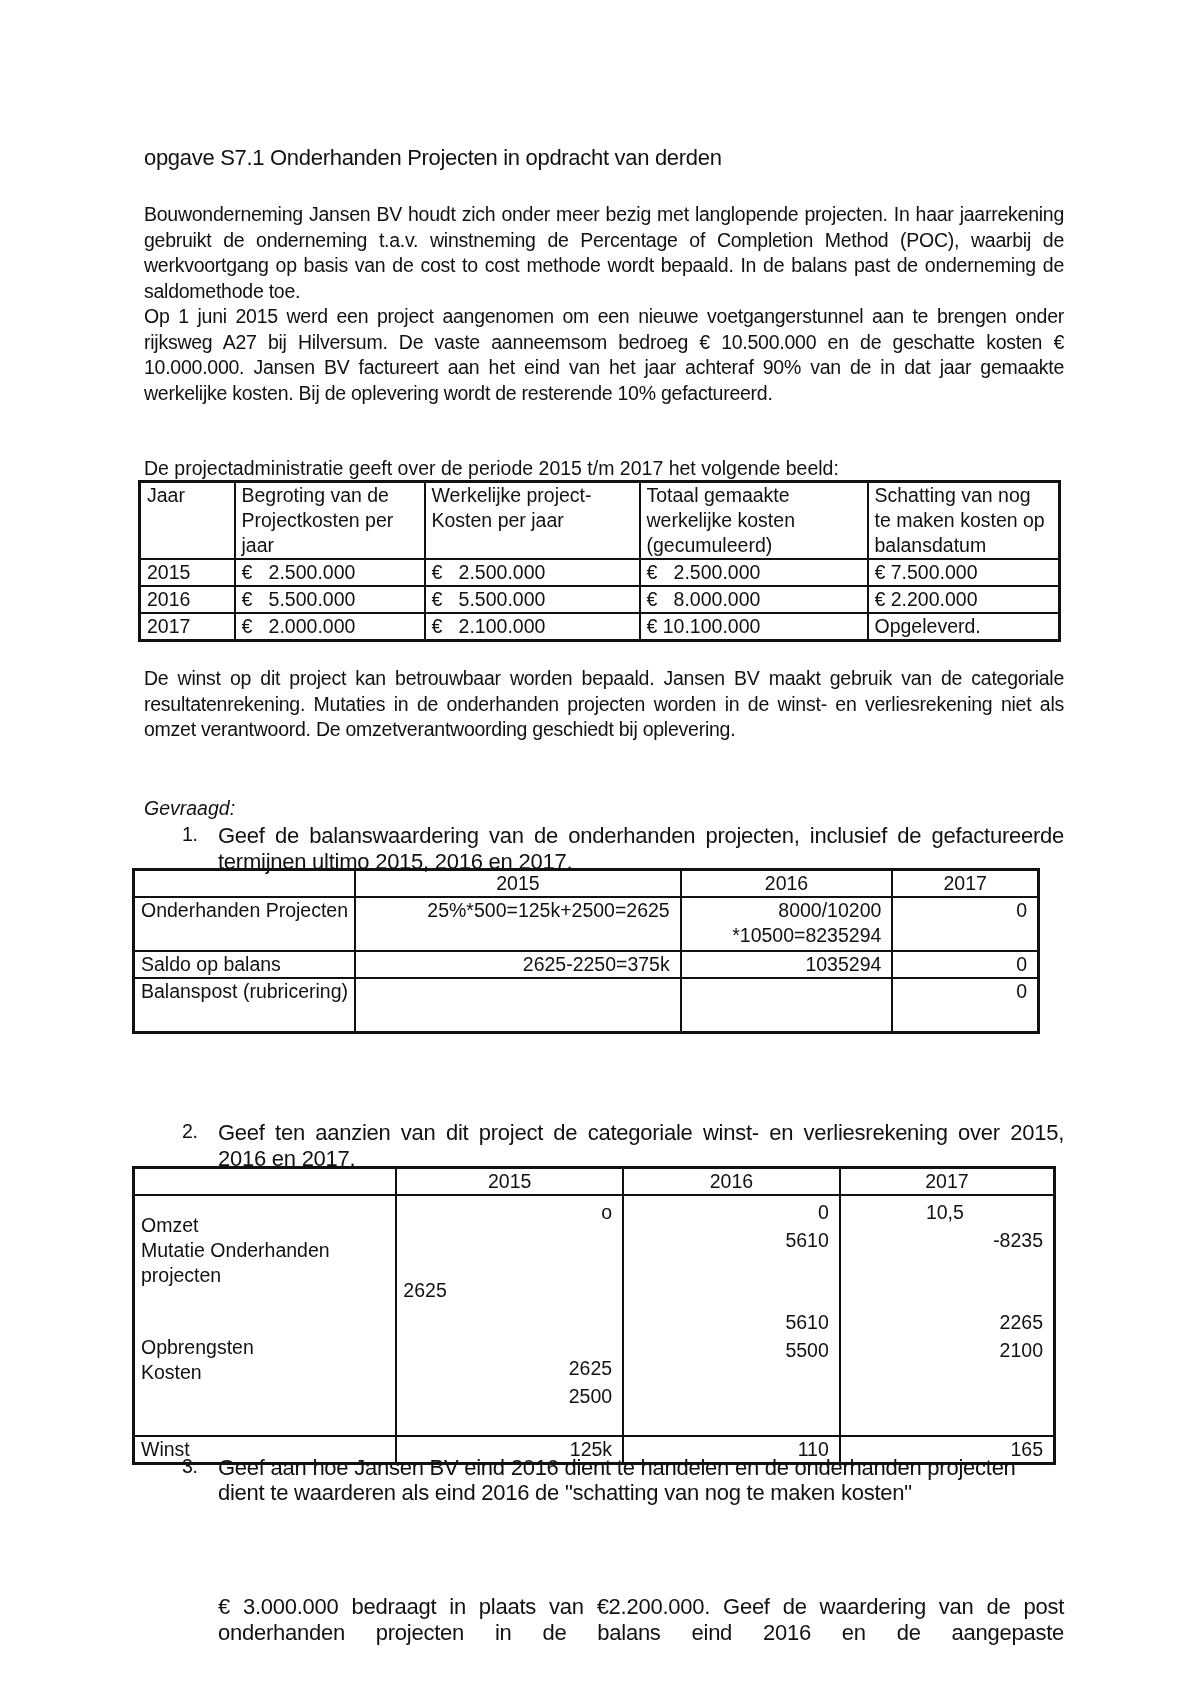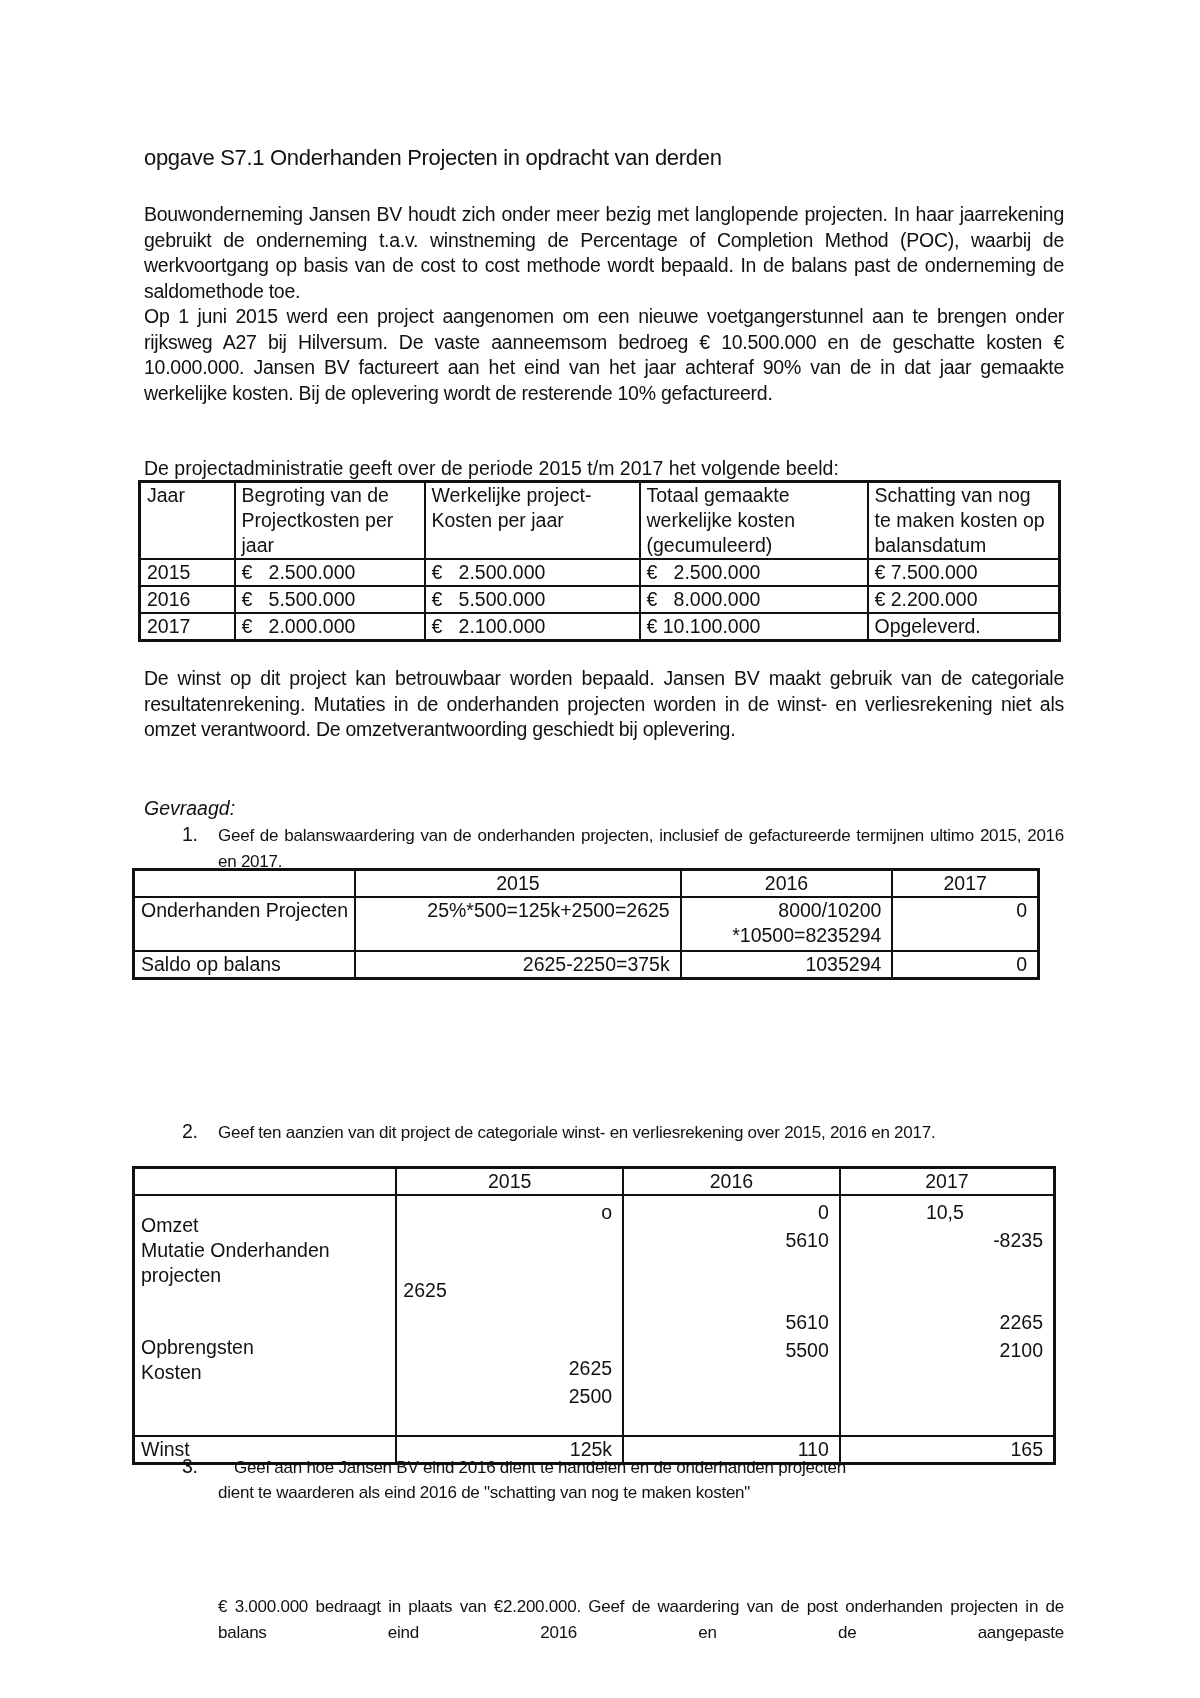--- a/index.html
+++ b/index.html
@@ -9,21 +9,21 @@
     .abs { position: absolute; }
     .title { left: 144px; top: 145px; font-size: 22px; letter-spacing: -0.3px; }
     .para { left: 144px; width: 920px; font-size: 19.5px; line-height: 25.5px;
             text-align: justify; letter-spacing: -0.25px; }
     .p1 { top: 202px; }
     .p2 { top: 304px; }
     .intro { top: 457px; font-size: 19.5px; }
     .p3 { top: 666px; }
     .ask { left: 144px; top: 797px; font-size: 19.5px; font-style: italic; }
     .qnum { font-size: 19.5px; letter-spacing: -0.25px; }
-    .q { font-size: 17px; line-height: 25.5px; letter-spacing: -0.25px; }
+    .q { font-size: 22px; line-height: 25.5px; letter-spacing: -0.25px; }
 
     table { border-collapse: collapse; position: absolute; font-size: 19.5px; table-layout: fixed; }
     td, th { border: 2px solid #111; padding: 0 6px; vertical-align: top; font-weight: normal;
              line-height: 25px; }
     .t1 { left: 138px; top: 480px; width: 920px; border: 3px solid #111; }
     .t1 td { padding: 0 6px; }
     .t2 { left: 132px; top: 868px; width: 908px; border: 3px solid #111; }
     .t2 th { text-align: center; }
     .t2 td.num { text-align: right; padding-right: 10px; }
     .t3 { left: 132px; top: 1166px; width: 924px; border: 3px solid #111; }
@@ -112,20 +112,26 @@
         <div>*10500=8235294</div>
       </td>
       <td class="num">0</td>
     </tr>
     <tr>
       <td>Saldo op balans</td>
       <td class="num">2625-2250=375k</td>
       <td class="num">1035294</td>
       <td class="num">0</td>
     </tr>
+    <tr style="height:54px;">
+      <td>Balanspost (rubricering)</td>
+      <td class="num"></td>
+      <td class="num"></td>
+      <td class="num">0</td>
+    </tr>
   </tbody>
     </table>
 
   <div class="abs qnum" style="left:182px; top:1120px;">2.</div>
   <div class="abs q" style="left:218px; top:1120px; width:846px; text-align:justify;">Geef ten aanzien van dit project de categoriale winst- en verliesrekening over 2015, 2016 en 2017.</div>
 
   <table class="t3">
     <colgroup>
       <col style="width:262px">
         <col style="width:226px">
@@ -175,17 +181,17 @@
     <tr>
       <td>Winst</td>
       <td class="num">125k</td>
       <td class="num">110</td>
       <td class="num">165</td>
     </tr>
   </tbody>
     </table>
 
   <div class="abs qnum" style="left:182px; top:1455px;">3.</div>
-  <div class="abs q" style="left:218px; top:1455px; width:846px; white-space:nowrap;margin-left:16px;">Geef aan hoe Jansen BV eind 2016 dient te handelen en de onderhanden projecten</div>
+  <div class="abs q" style="left:218px; top:1455px; width:846px; white-space:nowrap;">Geef aan hoe Jansen BV eind 2016 dient te handelen en de onderhanden projecten</div>
   <div class="abs q" style="left:218px; top:1480px; width:846px; white-space:nowrap;">dient te waarderen als eind 2016 de "schatting van nog te maken kosten"</div>
   <div class="abs q last-justify" style="left:218px; top:1594px; width:846px; text-align:justify; text-align-last:justify;">€ 3.000.000 bedraagt in plaats van €2.200.000. Geef de waardering van de post onderhanden projecten in de balans eind 2016 en de aangepaste</div>
 
 </div>
 
 </body></html>

